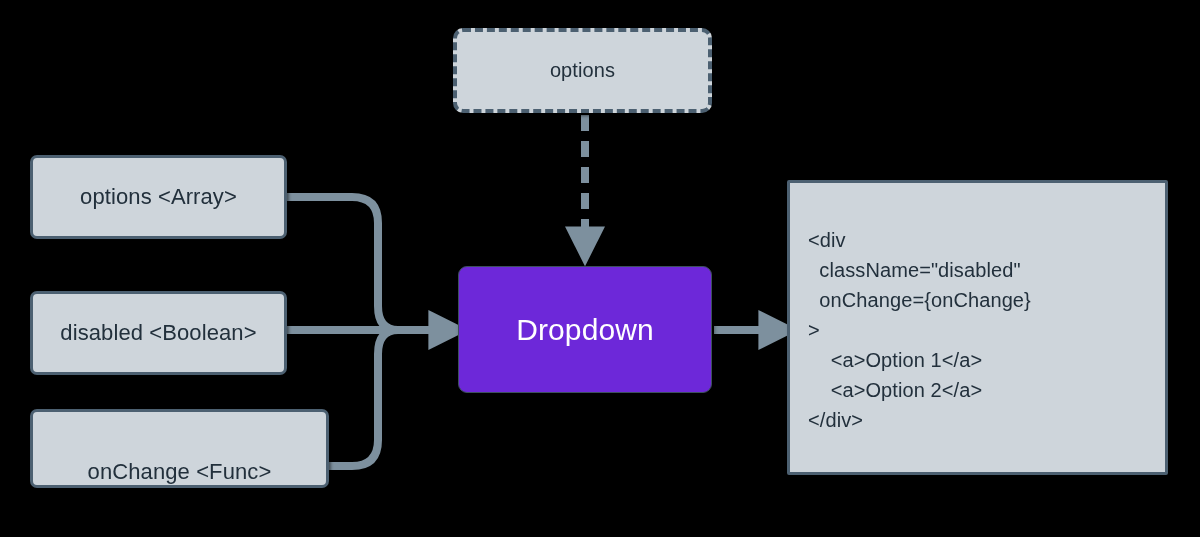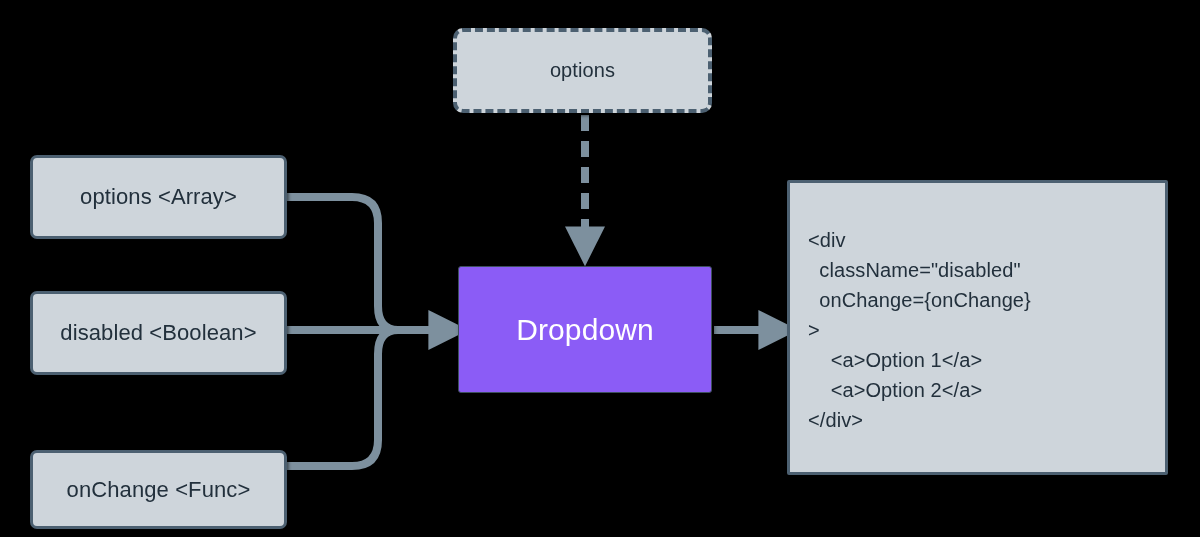--- a/index.html
+++ b/index.html
@@ -46,23 +46,23 @@
   .node.prop { font-size: 22px; }
 
   .node.dep {
     border-style: dashed;
     border-width: 4px;
     border-radius: 10px;
     font-size: 20px;
   }
 
   .node.core {
-    background: #8b5cf6;
+    background: #6d28d9;
     border: 1px solid #3d4f5d;
-    border-radius: 3px;
+    border-radius: 9px;
     color: #ffffff;
     font-size: 30px;
     box-shadow: 2px 3px 4px rgba(0,0,0,0.5);
   }
 
   .node.code {
     display: block;
     background: #ced5db;
     border: 3px solid #4c6071;
     border-radius: 2px;
@@ -71,21 +71,21 @@
   }
   .code-body {
     color: #22303c;
     font-size: 20px;
     line-height: 1.50;
     white-space: pre;
   }
 
   #opt-box  { left: 30px;  top: 155px; width: 257px; height: 84px; }
   #dis-box  { left: 30px;  top: 291px; width: 257px; height: 84px; }
-  #chg-box  { left: 30px;  top: 450px; width: 257px; height: 79px; }
+  #chg-box  { left: 30px;  top: 409px; width: 299px; height: 79px; align-items: flex-end; }
   #dep-box  { left: 453px; top: 28px;  width: 259px; height: 85px; }
   #core-box { left: 458px; top: 266px; width: 254px; height: 127px; }
   #code-box { left: 787px; top: 180px; width: 381px; height: 295px; }
 </style>
 </head>
 <body>
 
 <div id="canvas">
 
   <svg id="wires" viewBox="0 0 1200 537" width="1200" height="537">

